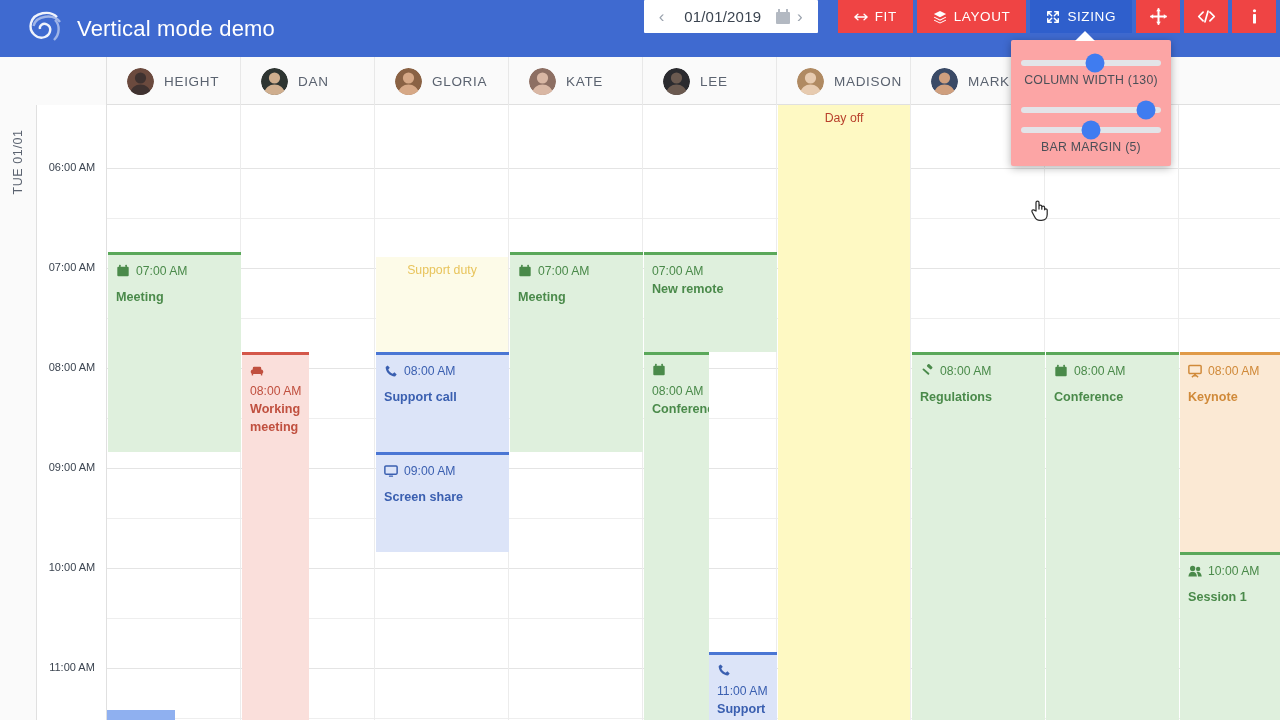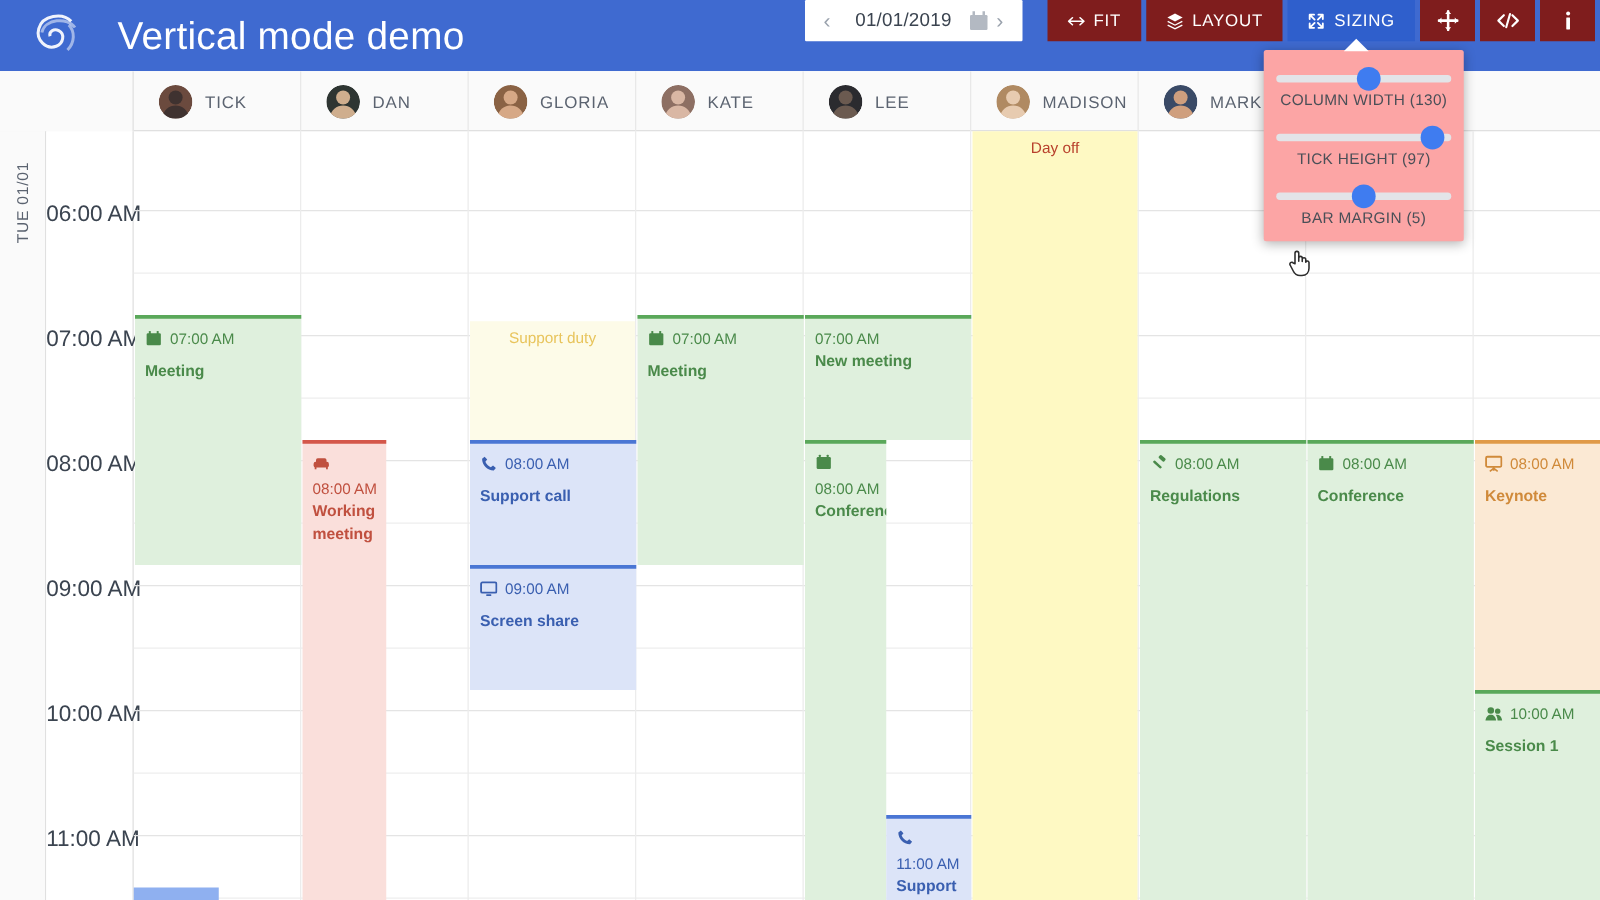--- a/index.html
+++ b/index.html
@@ -13,23 +13,23 @@
   
   .header {
     position: absolute; top: 0; left: 0;
     width: 1280px; height: 57px;
     background: #3f6ad0;
     display: flex; align-items: center;
   }
   .logo-wrap { margin-left: 22px; width: 44px; height: 44px; display:flex; align-items:center; justify-content:center; }
   .app-title {
     color: #ffffff;
-    font-size: 31px;
+    font-size: 22px;
     font-weight: 400;
-    margin-left: 28px;
+    margin-left: 11px;
     letter-spacing: 0.2px;
     white-space: nowrap;
   }
 
   .toolbar-right {
     position: absolute; right: 0; top: 0;
     height: 33px;
     display: flex; align-items: stretch;
   }
   .date-picker {
@@ -41,21 +41,21 @@
     border-radius: 1px;
   }
   .date-arrow { color: #9aa2ad; font-size: 17px; line-height: 1; padding: 0 5px; cursor: pointer; }
   .date-text { flex: 1; text-align: center; color: #3b4450; font-size: 15px; letter-spacing: .2px; }
   .cal-mini { width: 14px; height: 15px; position: relative; margin-right: 2px; }
   .cal-mini::before { content:""; position:absolute; left:0; top:3px; width:14px; height:12px; background:#b3b9c2; border-radius:1px;}
   .cal-mini::after { content:""; position:absolute; left:2px; top:0; width:2px; height:5px; background:#b3b9c2; box-shadow: 8px 0 0 #b3b9c2;}
 
   .tbtn {
     height: 33px;
-    background: #7f1d1d;
+    background: #ef4444;
     color: #fff;
     display: flex; align-items: center; justify-content: center;
     gap: 7px;
     padding: 0 16px;
     font-size: 13.5px;
     letter-spacing: .6px;
     margin-right: 4px;
     cursor: pointer;
     white-space: nowrap;
   }
@@ -183,21 +183,21 @@
     position: absolute; left: 37px; top: 0;
     width: 70px; height: 615px;
     background: #fff;
     border-right: 1px solid #e0e0e0;
   }
   .time-lbl {
     position: absolute;
     left: 0; width: 70px;
     text-align: center;
     color: #3b4450;
-    font-size: 18px;
+    font-size: 11px;
     transform: translateY(-7px);
     white-space: nowrap;
   }
   .lanes {
     position: absolute; left: 107px; top: 0;
     width: 1173px; height: 615px;
   }
   .hline {
     position: absolute; left: 0; width: 1173px;
     height: 1px; background: #eeeeee;
@@ -318,21 +318,20 @@
     <div class="slider-row">
       <div class="slider-track">
         <div class="slider-knob" style="left: 53%;"></div>
       </div>
       <div class="slider-label">COLUMN WIDTH (130)</div>
     </div>
     <div class="slider-row">
       <div class="slider-track">
         <div class="slider-knob" style="left: 89%;"></div>
       </div>
-      <div class="slider-label">TICK HEIGHT (97)</div>
     </div>
     <div class="slider-row">
       <div class="slider-track">
         <div class="slider-knob" style="left: 50%;"></div>
       </div>
       <div class="slider-label">BAR MARGIN (5)</div>
     </div>
   </div>
 <div class="cursor-hand">
   <svg width="22" height="24" viewBox="0 0 22 24">
@@ -342,21 +341,21 @@
 
 <div class="scheduler">
   <div class="res-header" id="res-header">
     <div class="res-corner"></div>
       <div class="res-cell">
         <div class="avatar"><svg width="27" height="27" viewBox="0 0 27 27">
             <circle cx="13.5" cy="13.5" r="13.5" fill="#6b4a3e"></circle>
             <circle cx="13.5" cy="10" r="5.6" fill="#3f3230"></circle>
             <path d="M2.6 27 C3.6 19.6 8.4 16.4 13.5 16.4 C18.6 16.4 23.4 19.6 24.4 27 Z" fill="#3f3230"></path>
           </svg></div>
-        <div class="res-name">TICK</div>
+        <div class="res-name">HEIGHT</div>
       </div>
       <div class="res-cell">
         <div class="avatar"><svg width="27" height="27" viewBox="0 0 27 27">
             <circle cx="13.5" cy="13.5" r="13.5" fill="#2e3532"></circle>
             <circle cx="13.5" cy="10" r="5.6" fill="#cfae8e"></circle>
             <path d="M2.6 27 C3.6 19.6 8.4 16.4 13.5 16.4 C18.6 16.4 23.4 19.6 24.4 27 Z" fill="#cfae8e"></path>
           </svg></div>
         <div class="res-name">DAN</div>
       </div>
       <div class="res-cell">
@@ -485,21 +484,21 @@
               <rect x="1.5" y="3" width="13" height="11" rx="1.2" fill="#4a8a4a"></rect>
               <rect x="3.5" y="0.8" width="1.8" height="3.4" rx=".6" fill="#4a8a4a"></rect>
               <rect x="10.7" y="0.8" width="1.8" height="3.4" rx=".6" fill="#4a8a4a"></rect>
             </svg>
             <span class="ev-time">07:00 AM</span>
           </div>
           <div class="ev-name">Meeting</div>
         </div>
         <div class="ev" style="left: 537px; top: 147px; width: 133px; height: 100px; background: rgb(223, 240, 221); border-top-color: rgb(90, 168, 90); color: rgb(74, 138, 74);">
           <div class="ev-top stacked"><span class="ev-time">07:00 AM</span></div>
-          <div class="ev-name tight">New meeting</div>
+          <div class="ev-name tight">New remote</div>
         </div>
         <div class="ev" style="left: 537px; top: 247px; width: 65px; height: 453px; background: rgb(223, 240, 221); border-top-color: rgb(90, 168, 90); color: rgb(74, 138, 74);">
           <div class="ev-top stacked"><svg class="ev-ico" viewBox="0 0 16 16" style="margin-bottom: 6px;">
               <rect x="1.5" y="3" width="13" height="11" rx="1.2" fill="#4a8a4a"></rect>
               <rect x="3.5" y="0.8" width="1.8" height="3.4" rx=".6" fill="#4a8a4a"></rect>
               <rect x="10.7" y="0.8" width="1.8" height="3.4" rx=".6" fill="#4a8a4a"></rect>
             </svg><span class="ev-time">08:00 AM</span></div>
           <div class="ev-name tight">Conference</div>
         </div>
         <div class="ev" style="left: 602px; top: 547px; width: 68px; height: 153px; background: rgb(220, 228, 248); border-top-color: rgb(74, 118, 212); color: rgb(58, 95, 176);">

